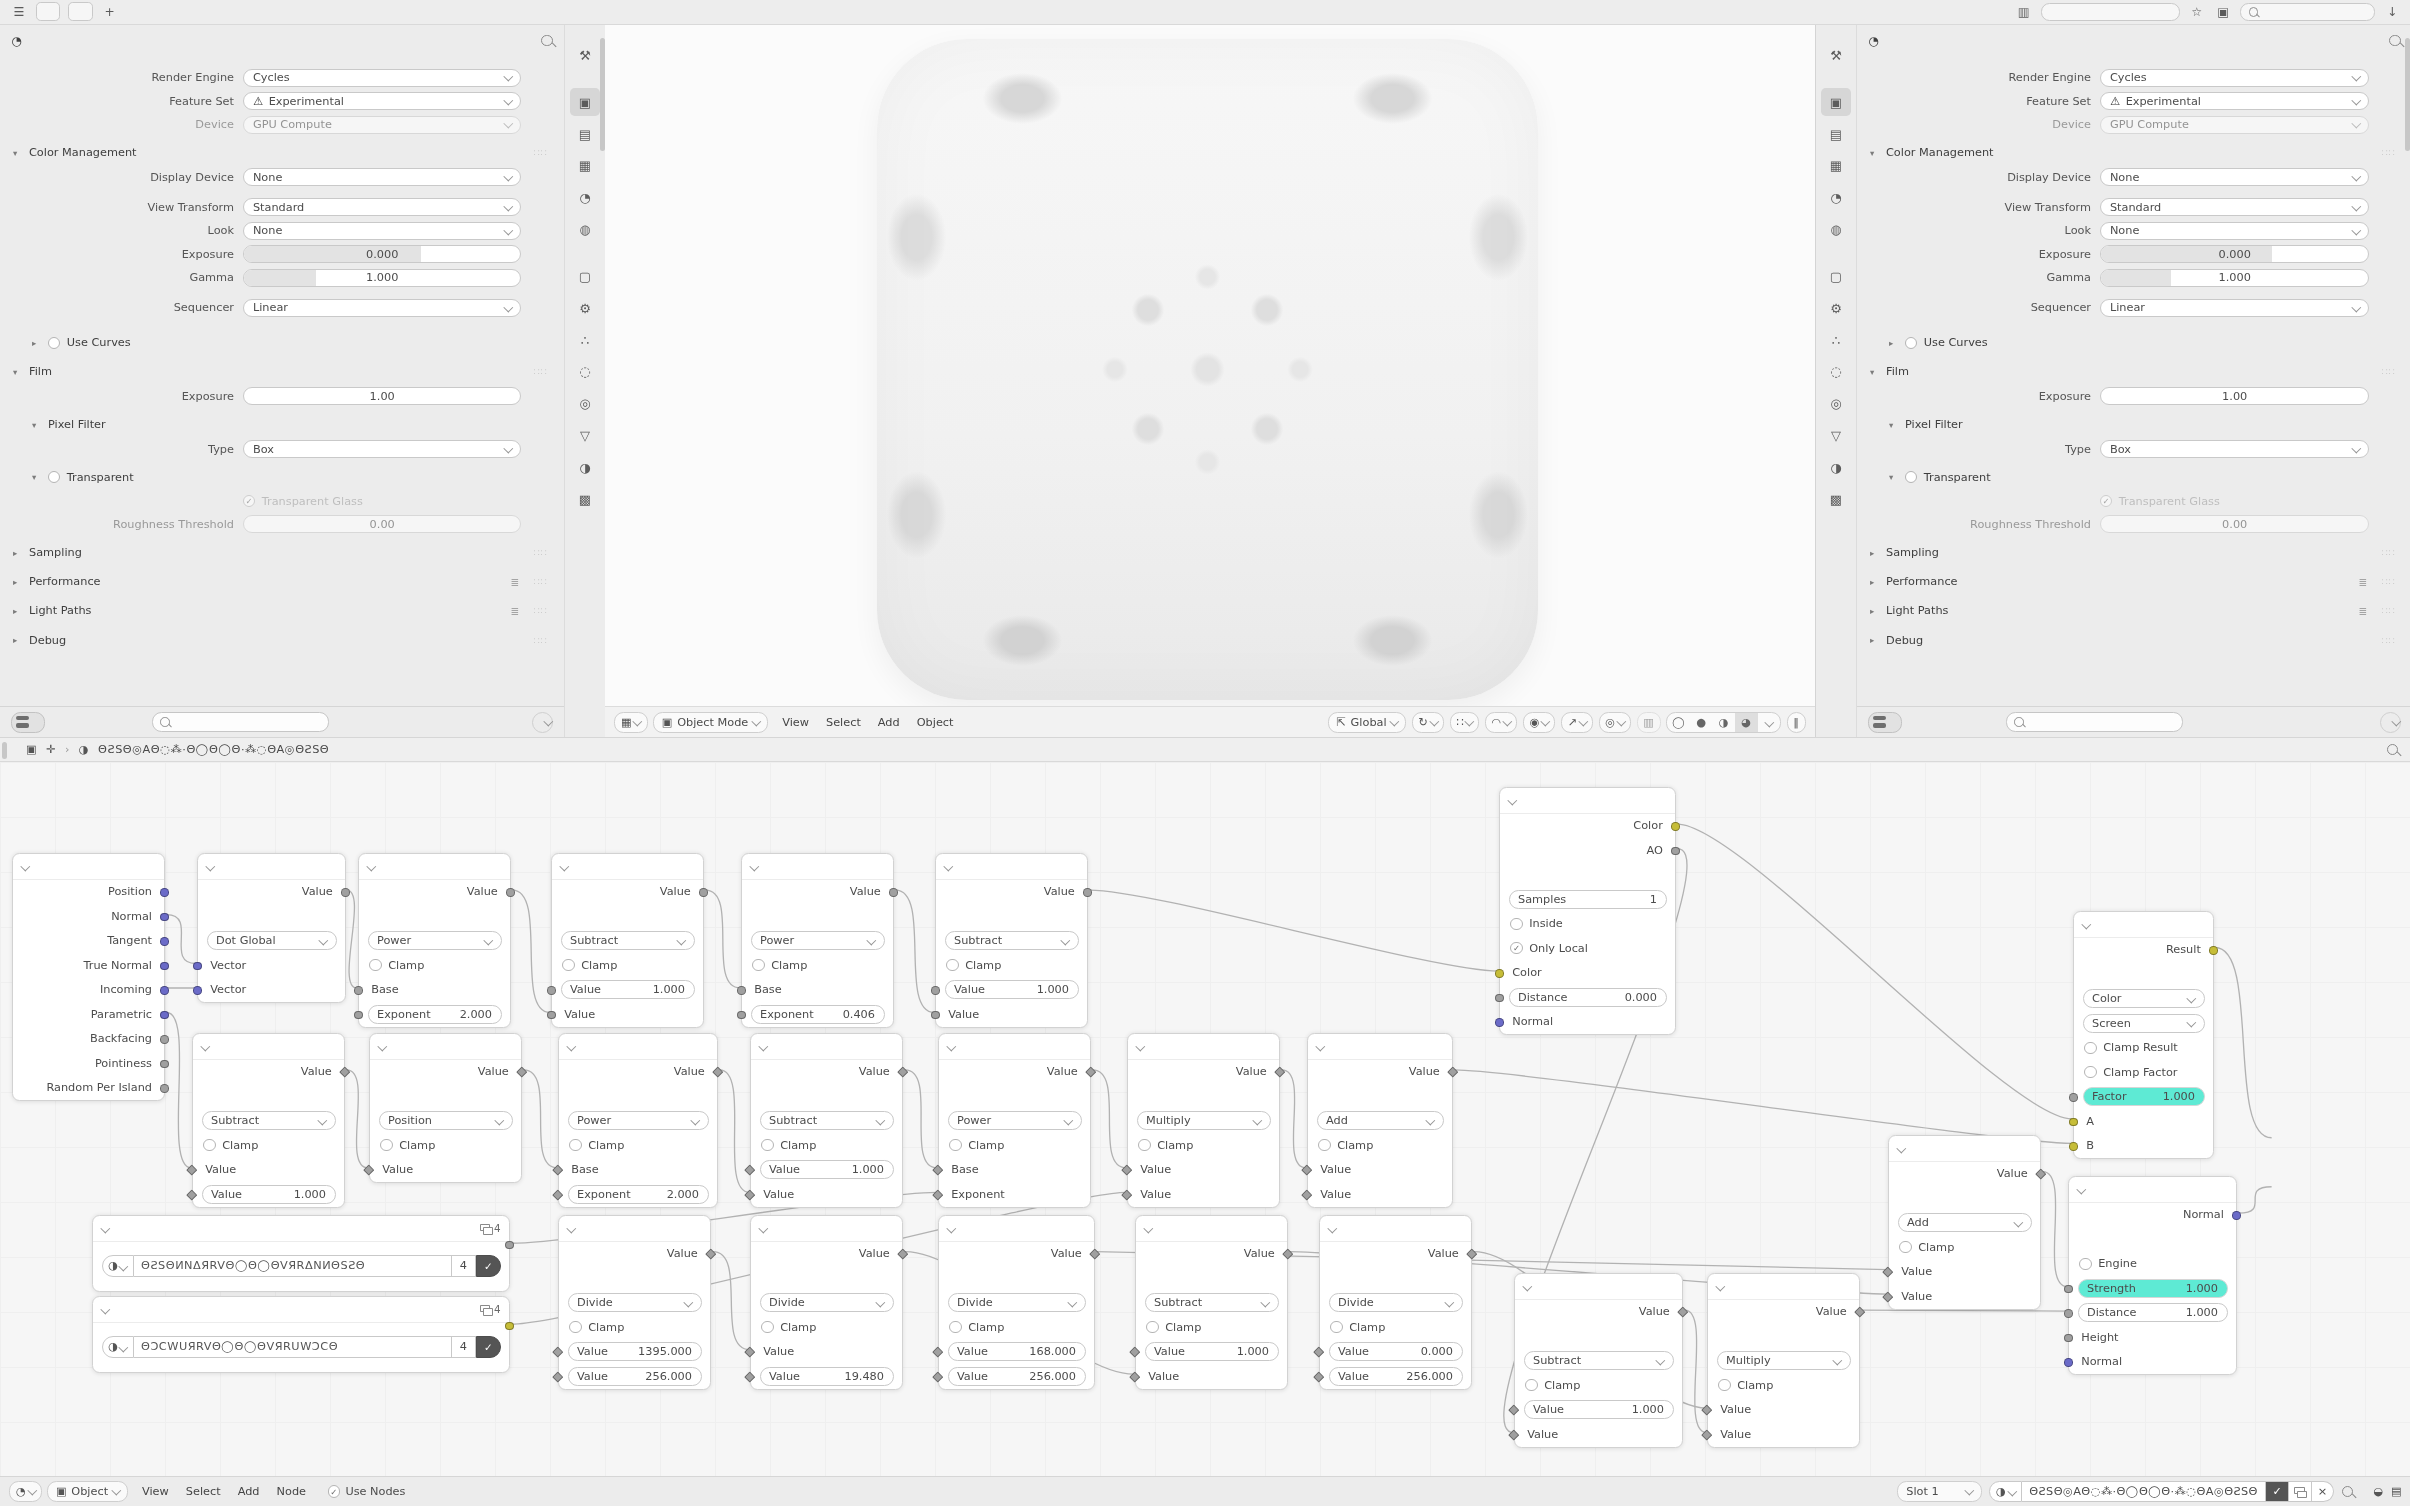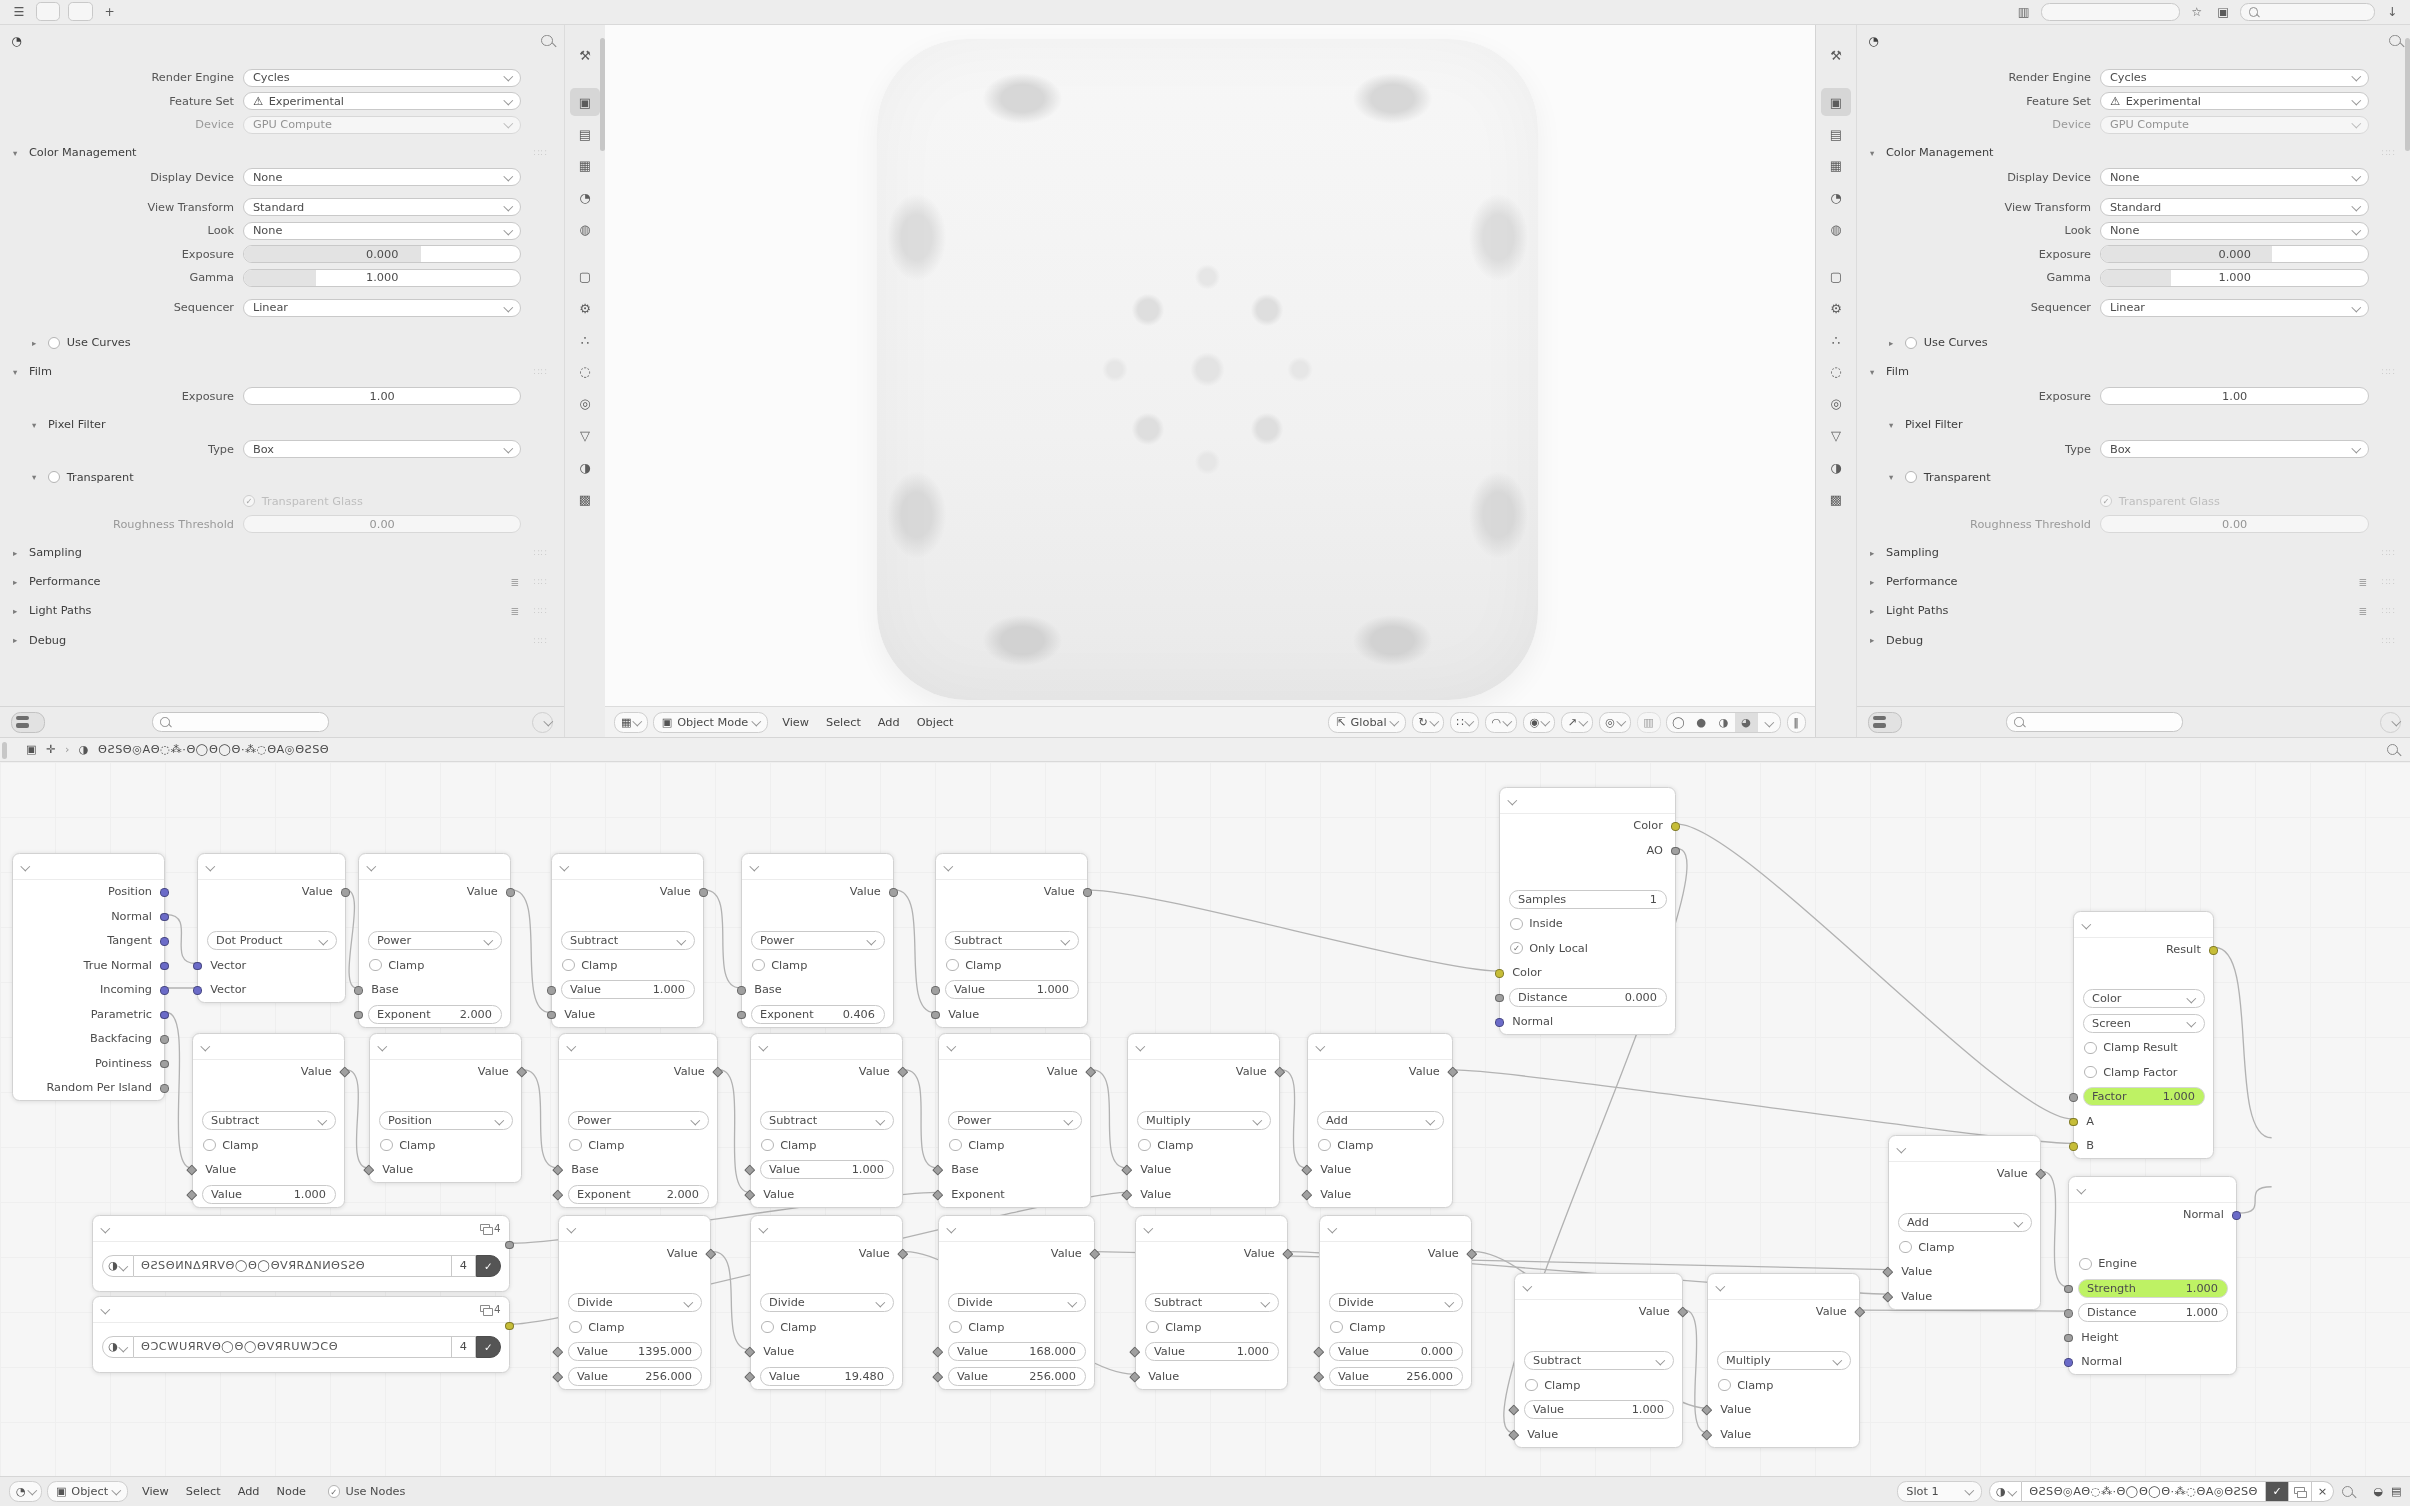--- a/index.html
+++ b/index.html
@@ -104,21 +104,21 @@
   #graph{left:0;top:0;width:2411px;height:1507px;pointer-events:none;}
   #links{position:absolute;left:0;top:0;}
   .node{position:absolute;background:#ffffff;border:0.9px solid #d2d2d2;border-radius:7.5px;
         box-shadow:0 0.9px 4.7px rgba(0,0,0,.10);box-sizing:border-box;pointer-events:auto;}
   .nheader{height:24.5px;display:flex;align-items:center;padding:0 8.5px;border-bottom:0.9px solid #ececec;color:#4a4a4a;}
   .nrow{height:24.5px;display:flex;align-items:center;position:relative;font-size:11.3px;color:#4c4c4c;}
   .nrow.out{justify-content:flex-end;padding-right:12.2px;}
   .nrow.in{padding-left:12.2px;}
   .ndrop{margin:0 8.5px;height:19px;flex:1;}
   .nfield{margin:0 8.5px;height:19px;flex:1;justify-content:space-between;}
-  .nfield.graybg{background:#bef264;border-color:#d6d6d6;}
+  .nfield.graybg{background:#5eead4;border-color:#d6d6d6;}
   .ncheck{padding-left:10.4px;gap:6.6px;}
   .sock{position:absolute;width:8.5px;height:8.5px;border-radius:50%;border:0.9px solid rgba(0,0,0,.35);box-sizing:border-box;}
   .sock.d{border-radius:0.9px;transform:rotate(45deg);width:7.5px;height:7.5px;}
   .img-head-right{margin-left:auto;display:flex;align-items:center;gap:2.8px;color:#6a6a6a;font-size:10.4px;}
   .stackic{width:11.3px;height:9.4px;position:relative;}
   .stackic::before{content:"";position:absolute;left:0;top:0;width:8.5px;height:5.6px;border:0.9px solid #8a8a8a;border-radius:0.9px;background:#fff;}
   .stackic::after{content:"";position:absolute;left:2.8px;top:3.8px;width:8.5px;height:5.6px;border:0.9px solid #8a8a8a;border-radius:0.9px;background:#fff;}
   .imgbody{display:flex;align-items:center;margin:13px 8.5px 0 8.5px;height:22.6px;gap:0;}
   .matic{width:32px;height:22.6px;border:0.9px solid #c9c9c9;border-radius:11.3px 0 0 11.3px;background:#fff;display:flex;
          align-items:center;justify-content:center;gap:1.9px;font-size:11.3px;color:#555;box-sizing:border-box;}
@@ -708,21 +708,21 @@
       <div class="nheader">
         <span class="chev" style="margin: 0px;"></span>
       </div>
       <div class="nrow out">
         <span>Value</span>
         <span class="sock" style="background: rgb(160, 160, 160); top: 8.5px; right: -4.7px;"></span>
       </div>
       <div class="nrow"></div>
       <div class="nrow ">
         <div class="pill ndrop">
-          <span>Dot Product</span>
+          <span>Dot Global</span>
           <span class="chev"></span>
         </div>
       </div>
       <div class="nrow in">
         <span class="sock" style="background: rgb(107, 107, 200); top: 8.5px; left: -4.7px;"></span>
         <span>Vector</span>
       </div>
       <div class="nrow in">
         <span class="sock" style="background: rgb(107, 107, 200); top: 8.5px; left: -4.7px;"></span>
         <span>Vector</span>

